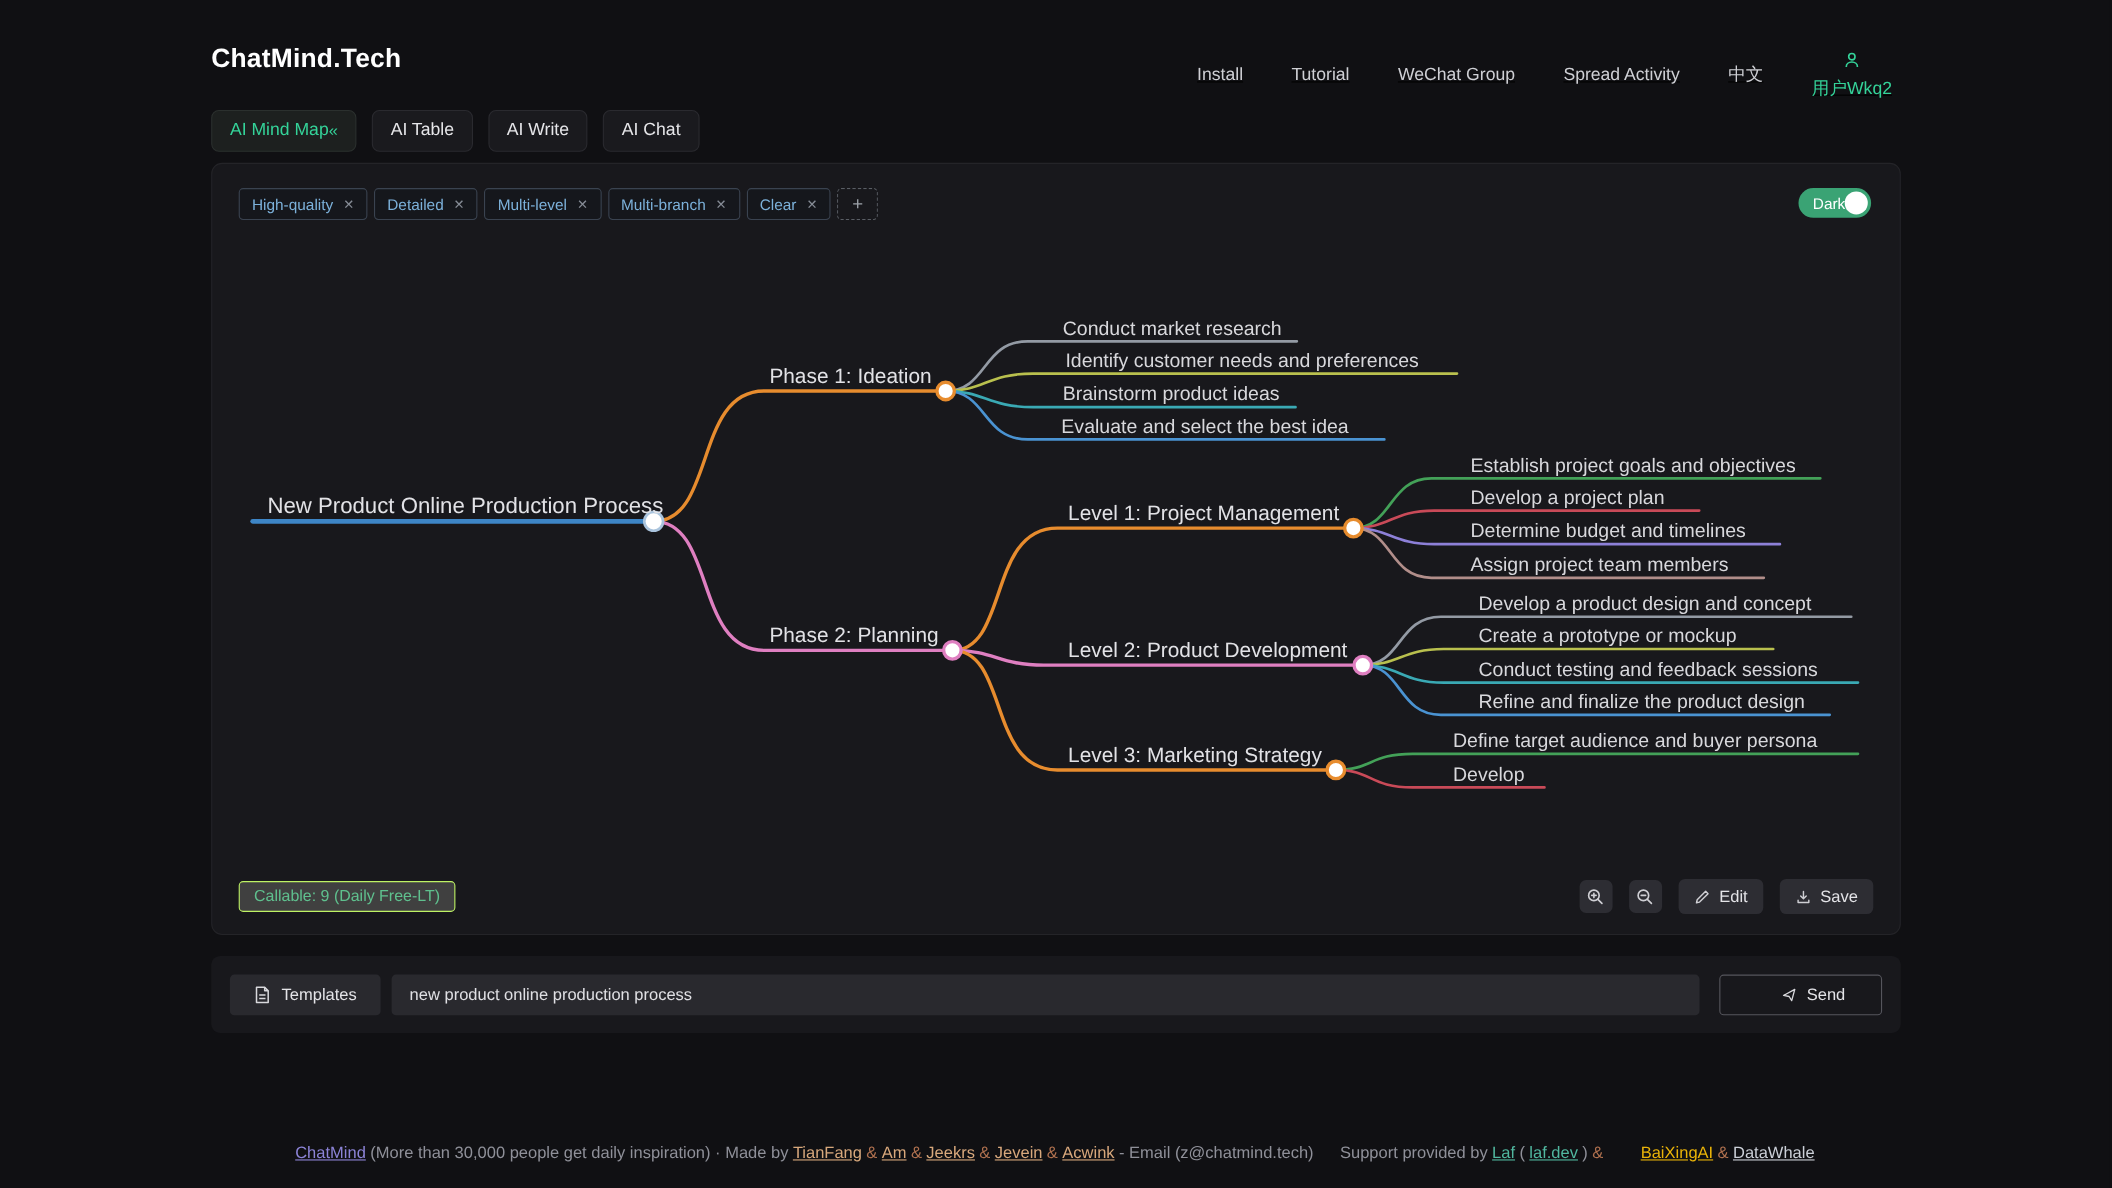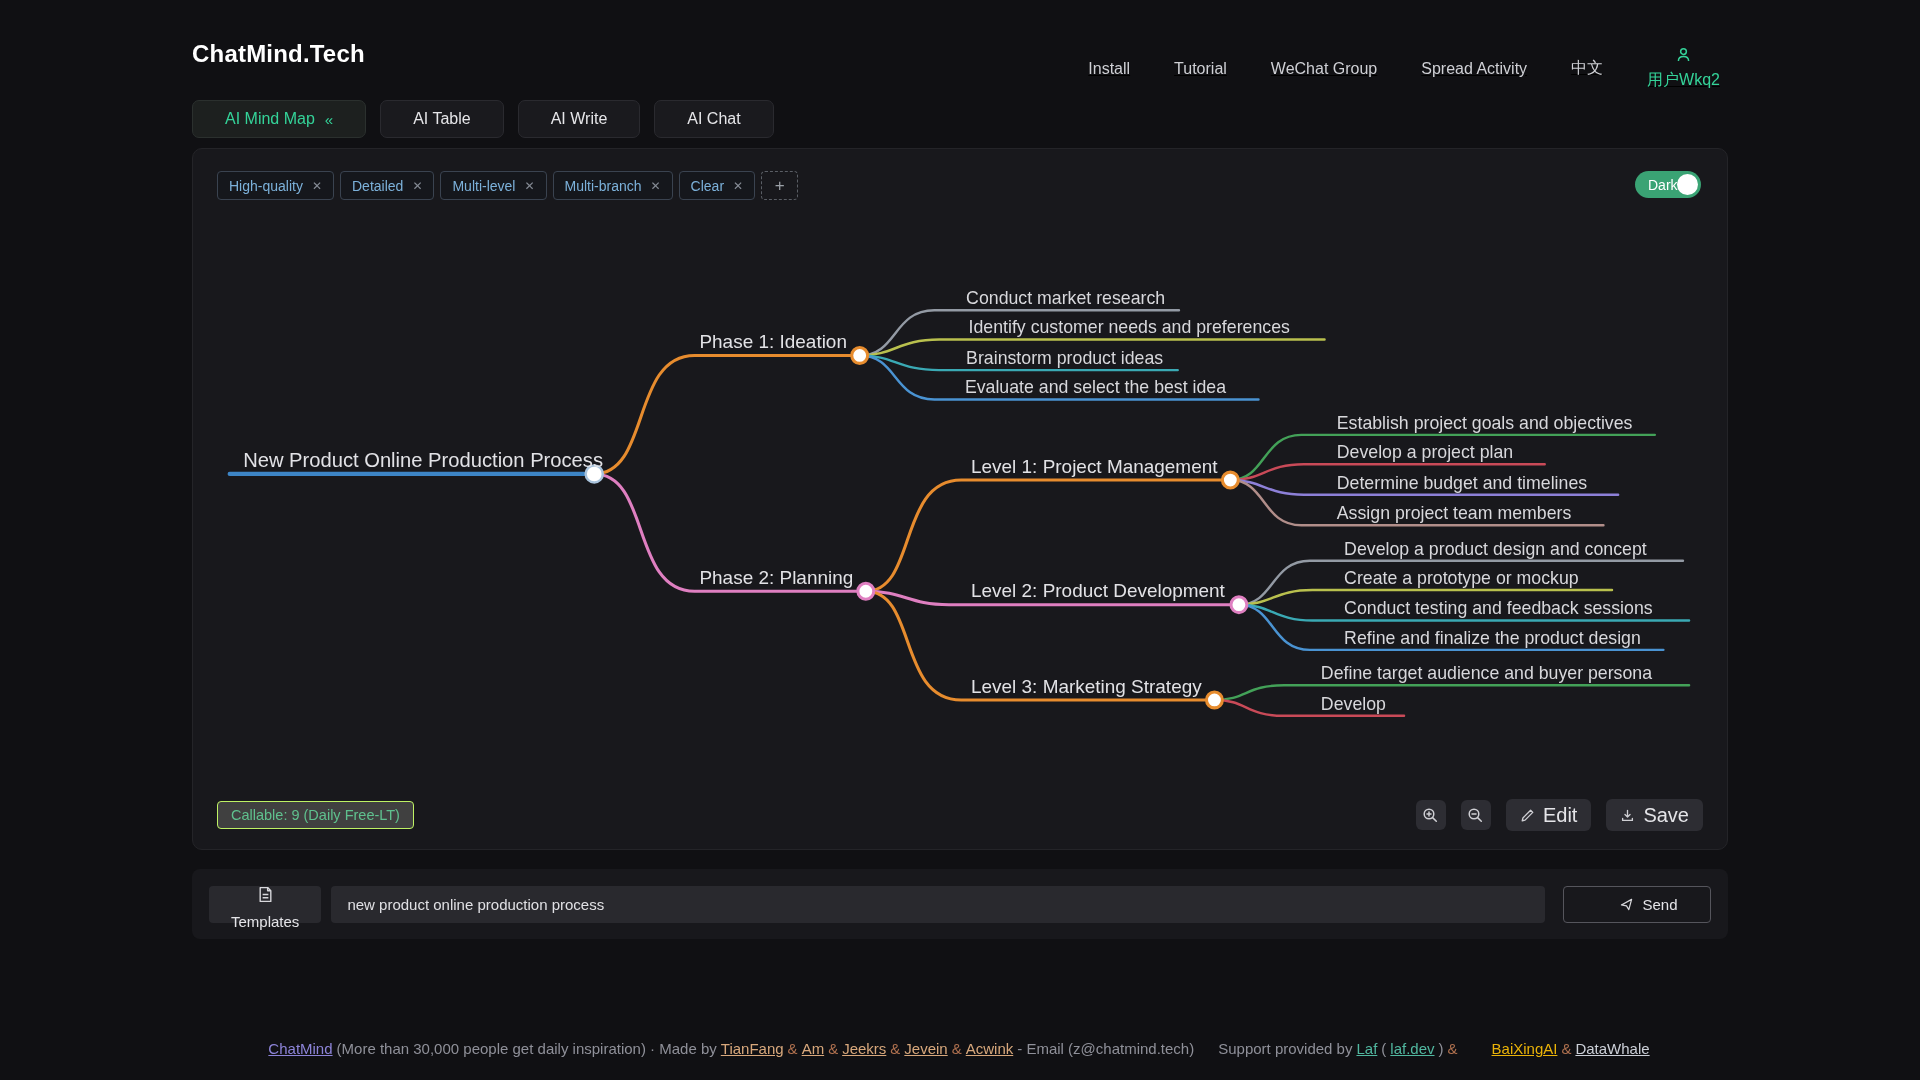--- a/index.html
+++ b/index.html
@@ -7,21 +7,21 @@
   .page { position:relative; width:1918px; height:1080px; background:#101013; }
 
   
   .logo { position:absolute; left:192px; top:40px; font-size:24px; font-weight:700; color:#ffffff; letter-spacing:.2px; }
   .nav { position:absolute; right:198px; top:46px; display:flex; align-items:center; gap:44px;text-decoration:underline; }
   .nav-item { font-size:16px; color:#cfd0d5; cursor:pointer; }
   .nav-user { display:flex; align-items:center; gap:7px; color:#34d399; font-size:16px; cursor:pointer;flex-direction:column; }
 
   
   .tabs { position:absolute; left:192px; top:100px; display:flex; gap:14px; }
-  .tab { height:38px; padding:0 32px; display:flex; align-items:center; gap:10px; font-size:16px;
+  .tab { height:38px; padding:0 16px; display:flex; align-items:center; font-size:16px;
          color:#e6e6e9; background:#1a1a1e; border:1px solid #2a2a2f; border-radius:7px; cursor:pointer; }
   .tab.active { color:#34d399; background:#1d201f; border-color:#2b302e; }
   .tab .collapse { font-size:15px; }
 
   
   .panel { position:absolute; left:192px; top:148px; width:1536px; height:702px;
            background:#18181c; border:1px solid #242428; border-radius:10px; }
 
   .tagbar { position:absolute; left:24px; top:22px; display:flex; gap:6px; align-items:center; }
   .tag { display:flex; align-items:center; gap:9px; height:29px; padding:0 11px; background:#15171c;
@@ -41,27 +41,27 @@
   .mm-title { font-size:15.5px; }
   .mm-leaf { font-size:14.5px; fill:#d8d8dc; }
 
   .callable-badge { position:absolute; left:24px; bottom:20px; padding:5px 13px; border:1px solid #bef264;
                     background:#404040; border-radius:4px; color:#5fc08e; font-size:14.5px; }
 
   .map-controls { position:absolute; right:24px; bottom:18px; display:flex; gap:15px; align-items:center; }
   .icon-btn { width:30px; height:30px; background:#2d2d33; border:none; border-radius:6px;
               display:flex; align-items:center; justify-content:center; cursor:pointer; }
   .txt-btn { height:30px; padding:16px 14px; background:#2d2d33; border:none; border-radius:6px; color:#e4e4e8;
-             font-size:20px; font-family:inherit; display:flex; align-items:center; gap:8px; cursor:pointer; }
+             font-size:15px; font-family:inherit; display:flex; align-items:center; gap:8px; cursor:pointer; }
 
   
   .composer { position:absolute; left:192px; top:869px; width:1536px; height:70px;
               background:#18181c; border-radius:8px; display:flex; align-items:center; padding:0 17px; }
   .templates-btn { height:37px; padding:0 22px; background:#29292e; border:none; border-radius:4px; color:#e4e4e8;
-                   font-size:15px; font-family:inherit; display:flex; align-items:center; gap:10px; cursor:pointer;flex-direction:column; }
+                   font-size:15px; font-family:inherit; display:flex; align-items:center; gap:10px; cursor:pointer; }
   .prompt-input { flex:1; height:37px; margin-left:10px; background:#29292e; border:none; border-radius:4px;
                   color:#e0e0e4; font-size:15px; font-family:inherit; padding:0 16px; outline:none; }
   .send-btn { width:148px; height:37px; margin-left:18px; background:transparent; border:1px solid #55555c;
               border-radius:4px; color:#e4e4e8; font-size:15px; font-family:inherit;
               display:flex; align-items:center; justify-content:center; gap:9px; cursor:pointer;padding-left:24px; }
 
   
   .footer { position:absolute; left:0; top:1040px; width:100%; display:flex; justify-content:center;
             align-items:center; gap:4px; font-size:15px; color:#8f9099; }
   .footer a { cursor:pointer; text-decoration:underline; }

